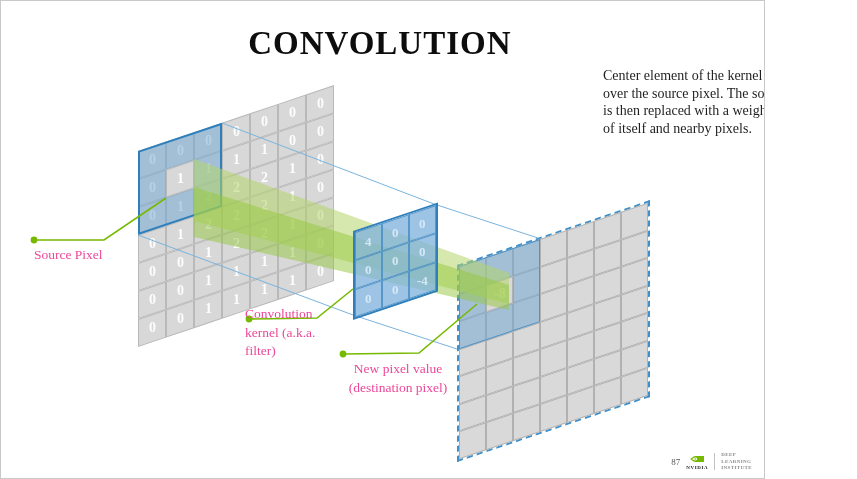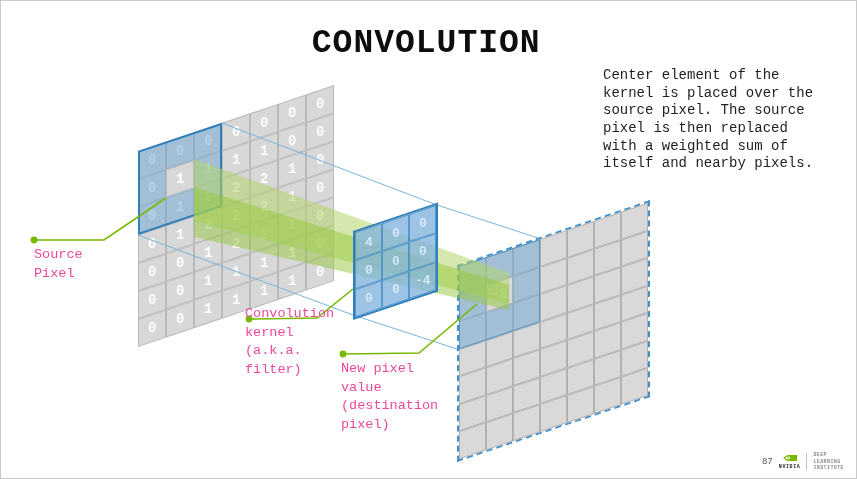--- a/index.html
+++ b/index.html
@@ -1,19 +1,19 @@
 <!DOCTYPE html>
 <html style="--nvidia_green: #76b900; --grid_blue: #2e7fbc; --beam_light: #b5d56a; --beam_dark: #93c83d; --cell_gray: #d9d9d9;"><head>
 <meta charset="utf-8">
 <style>
   html,body{margin:0;padding:0;background:#fff;}
   .slide{
-    position:relative;width:857px;height:479px;box-sizing:border-box;
+    position:relative;width:765px;height:479px;box-sizing:border-box;
     background:#fff;border:1px solid #c9c9c9;overflow:hidden;
-    font-family:Liberation Mono, monospace;
+    font-family:Liberation Serif, serif;
   }
   
   .title{
     position:absolute;top:24px;left:50%;transform:translateX(-51%);
     margin:0;font-size:33px;font-weight:bold;letter-spacing:1px;color:#0d0d0d;
     white-space:nowrap;
   }
   
   .desc{
     position:absolute;left:592px;top:56px;width:220px;margin:10px;
@@ -50,21 +50,21 @@
     border:2px solid var(--grid_blue,#2e7fbc);background:rgba(110,165,212,0.5);
     pointer-events:none;
   }
   .region.dest-outline{border:1.5px solid rgba(70,145,200,0.9);}
   
   .label{
     position:absolute;z-index:6;font-size:13.5px;line-height:1.38;color:#ec4899;
   }
   .src-label{left:33px;top:245px;width:70px;}
   .kernel-label{left:244px;top:304px;width:102px;}
-  .dest-label{left:340px;top:359px;width:114px;}
+  .dest-label{left:340px;top:359px;width:114px;text-align:center;}
   
   .footer{
     position:absolute;right:12px;bottom:7px;z-index:6;
     display:flex;align-items:center;gap:6px;
   }
   .page-num{font-size:9px;color:#555;}
   .logo{display:flex;flex-direction:column;align-items:center;gap:1px;}
   .brand{font-size:5px;font-weight:bold;letter-spacing:0.6px;color:#222;}
   .footer .divider{width:1px;height:17px;background:#c2c2c2;}
   .institute{display:flex;flex-direction:column;font-size:5px;line-height:1.25;

